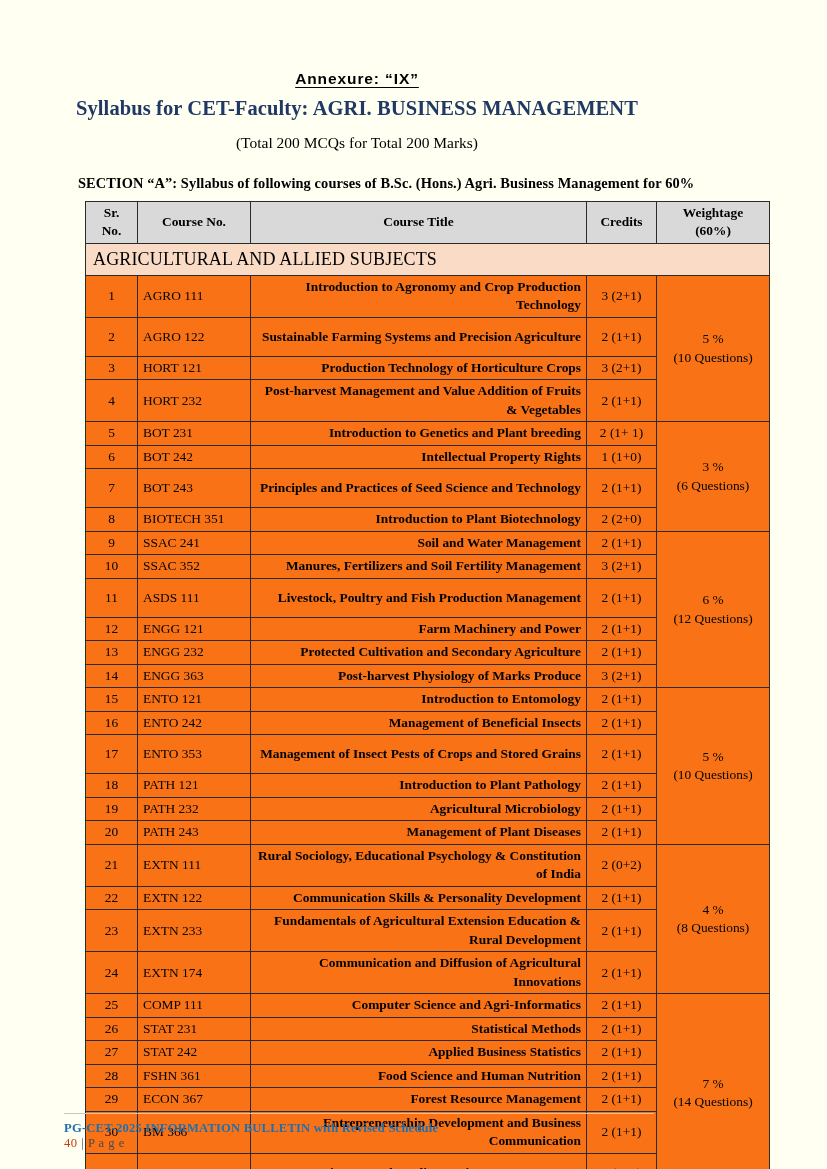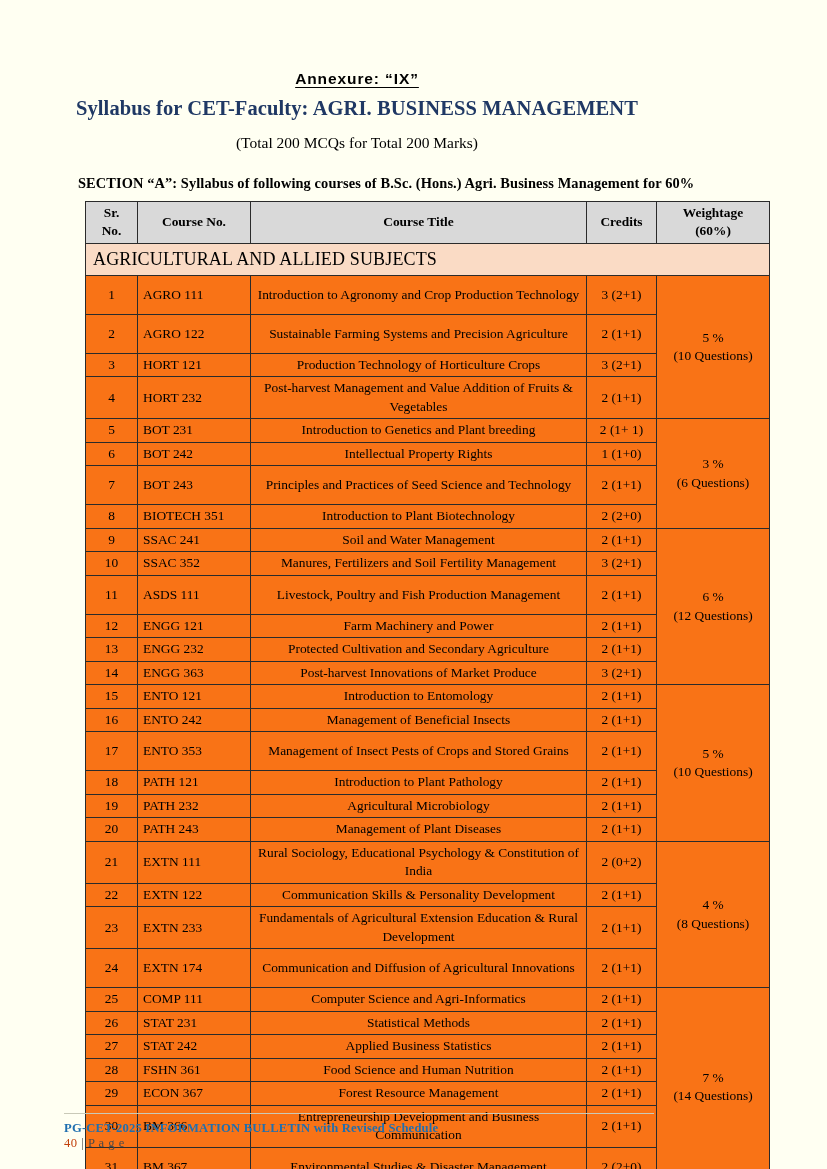--- a/index.html
+++ b/index.html
@@ -105,21 +105,21 @@
   tr.section-row td {
     background: #fadbc5;
     font-weight: normal;
     font-size: 18px;
     padding: 3px 7px;
     letter-spacing: 0.15px;
   }
 
   td.sr     { text-align: center; }
   td.code   { text-align: left; padding-left: 9px; }
-  td.title  { text-align: center; padding-left: 8px; }
+  td.title  { text-align: right; padding-left: 8px; font-weight: bold; }
   td.cred   { text-align: center; }
   td.weight {
     text-align: center;
     vertical-align: middle;
     line-height: 1.5;
     font-size: 13.6px;
   }
   td.tall   { height: 34px; }
 
   
@@ -267,21 +267,21 @@
           </tr>
           <tr>
             <td class="sr">13</td>
             <td class="code">ENGG 232</td>
             <td class="title">Protected Cultivation and Secondary Agriculture</td>
             <td class="cred">2 (1+1)</td>
           </tr>
           <tr>
             <td class="sr">14</td>
             <td class="code">ENGG 363</td>
-            <td class="title">Post-harvest Innovations of Market Produce</td>
+            <td class="title">Post-harvest Physiology of Marks Produce</td>
             <td class="cred">3 (2+1)</td>
           </tr>
           <tr>
             <td class="sr">15</td>
             <td class="code">ENTO 121</td>
             <td class="title">Introduction to Entomology</td>
             <td class="cred">2 (1+1)</td>
             <td class="weight" rowspan="6"><span>5 %</span><br><span>(10 Questions)</span></td>
           </tr>
           <tr>

